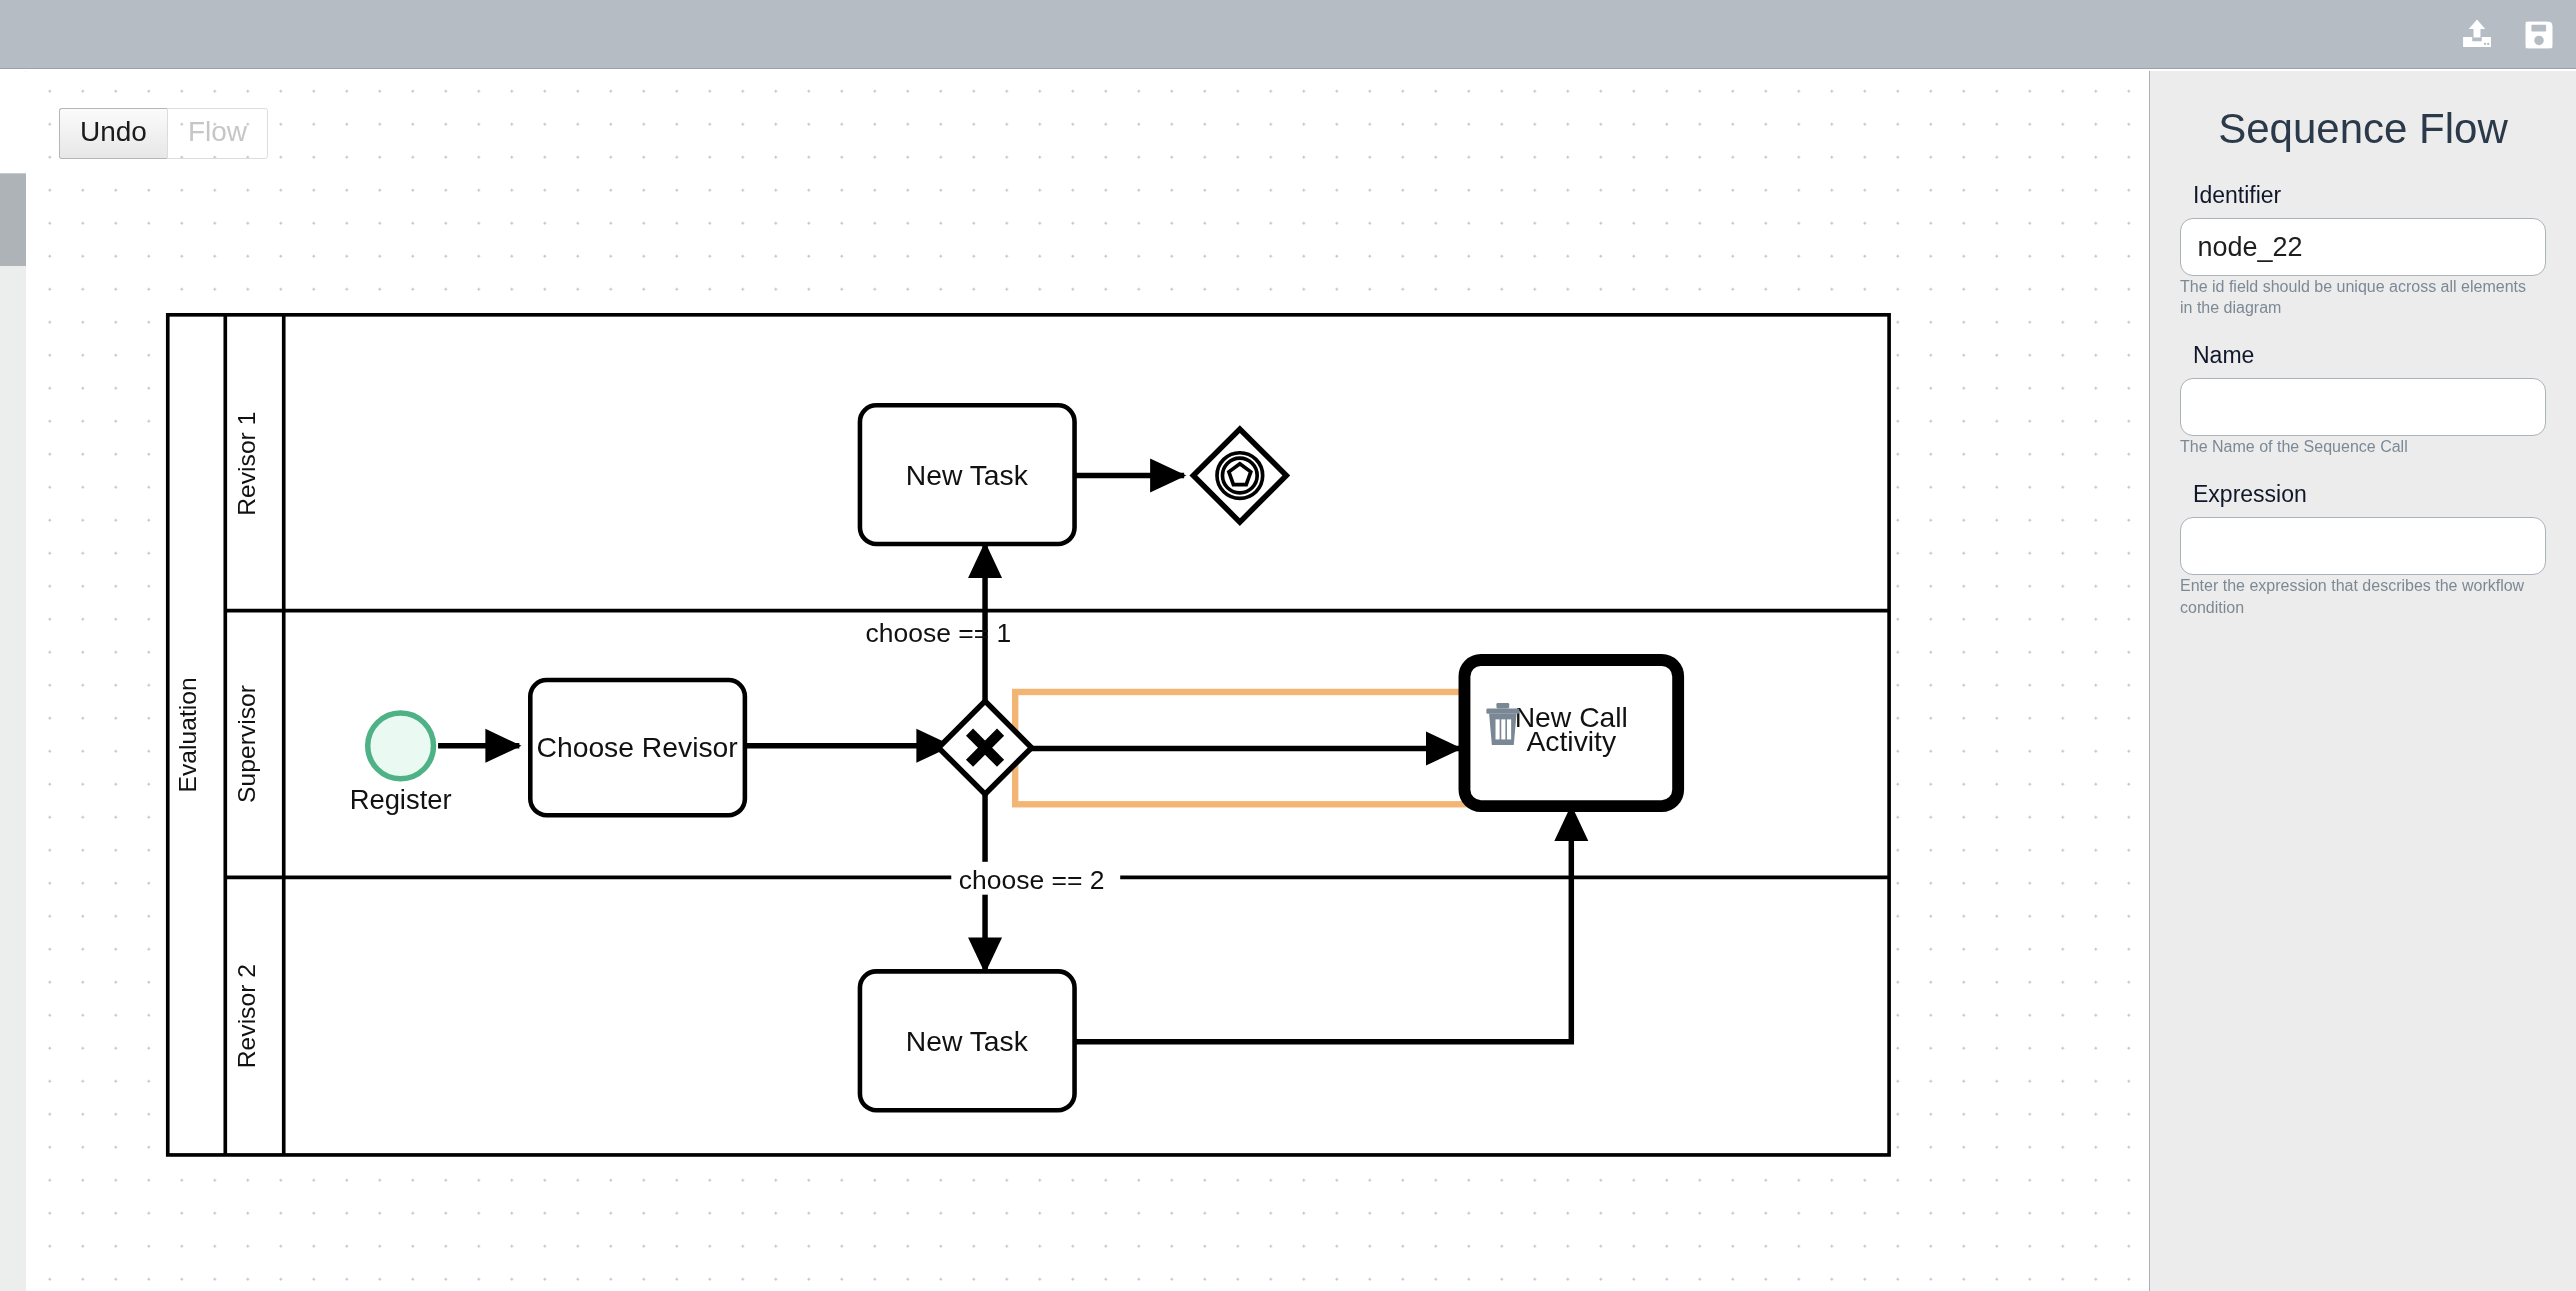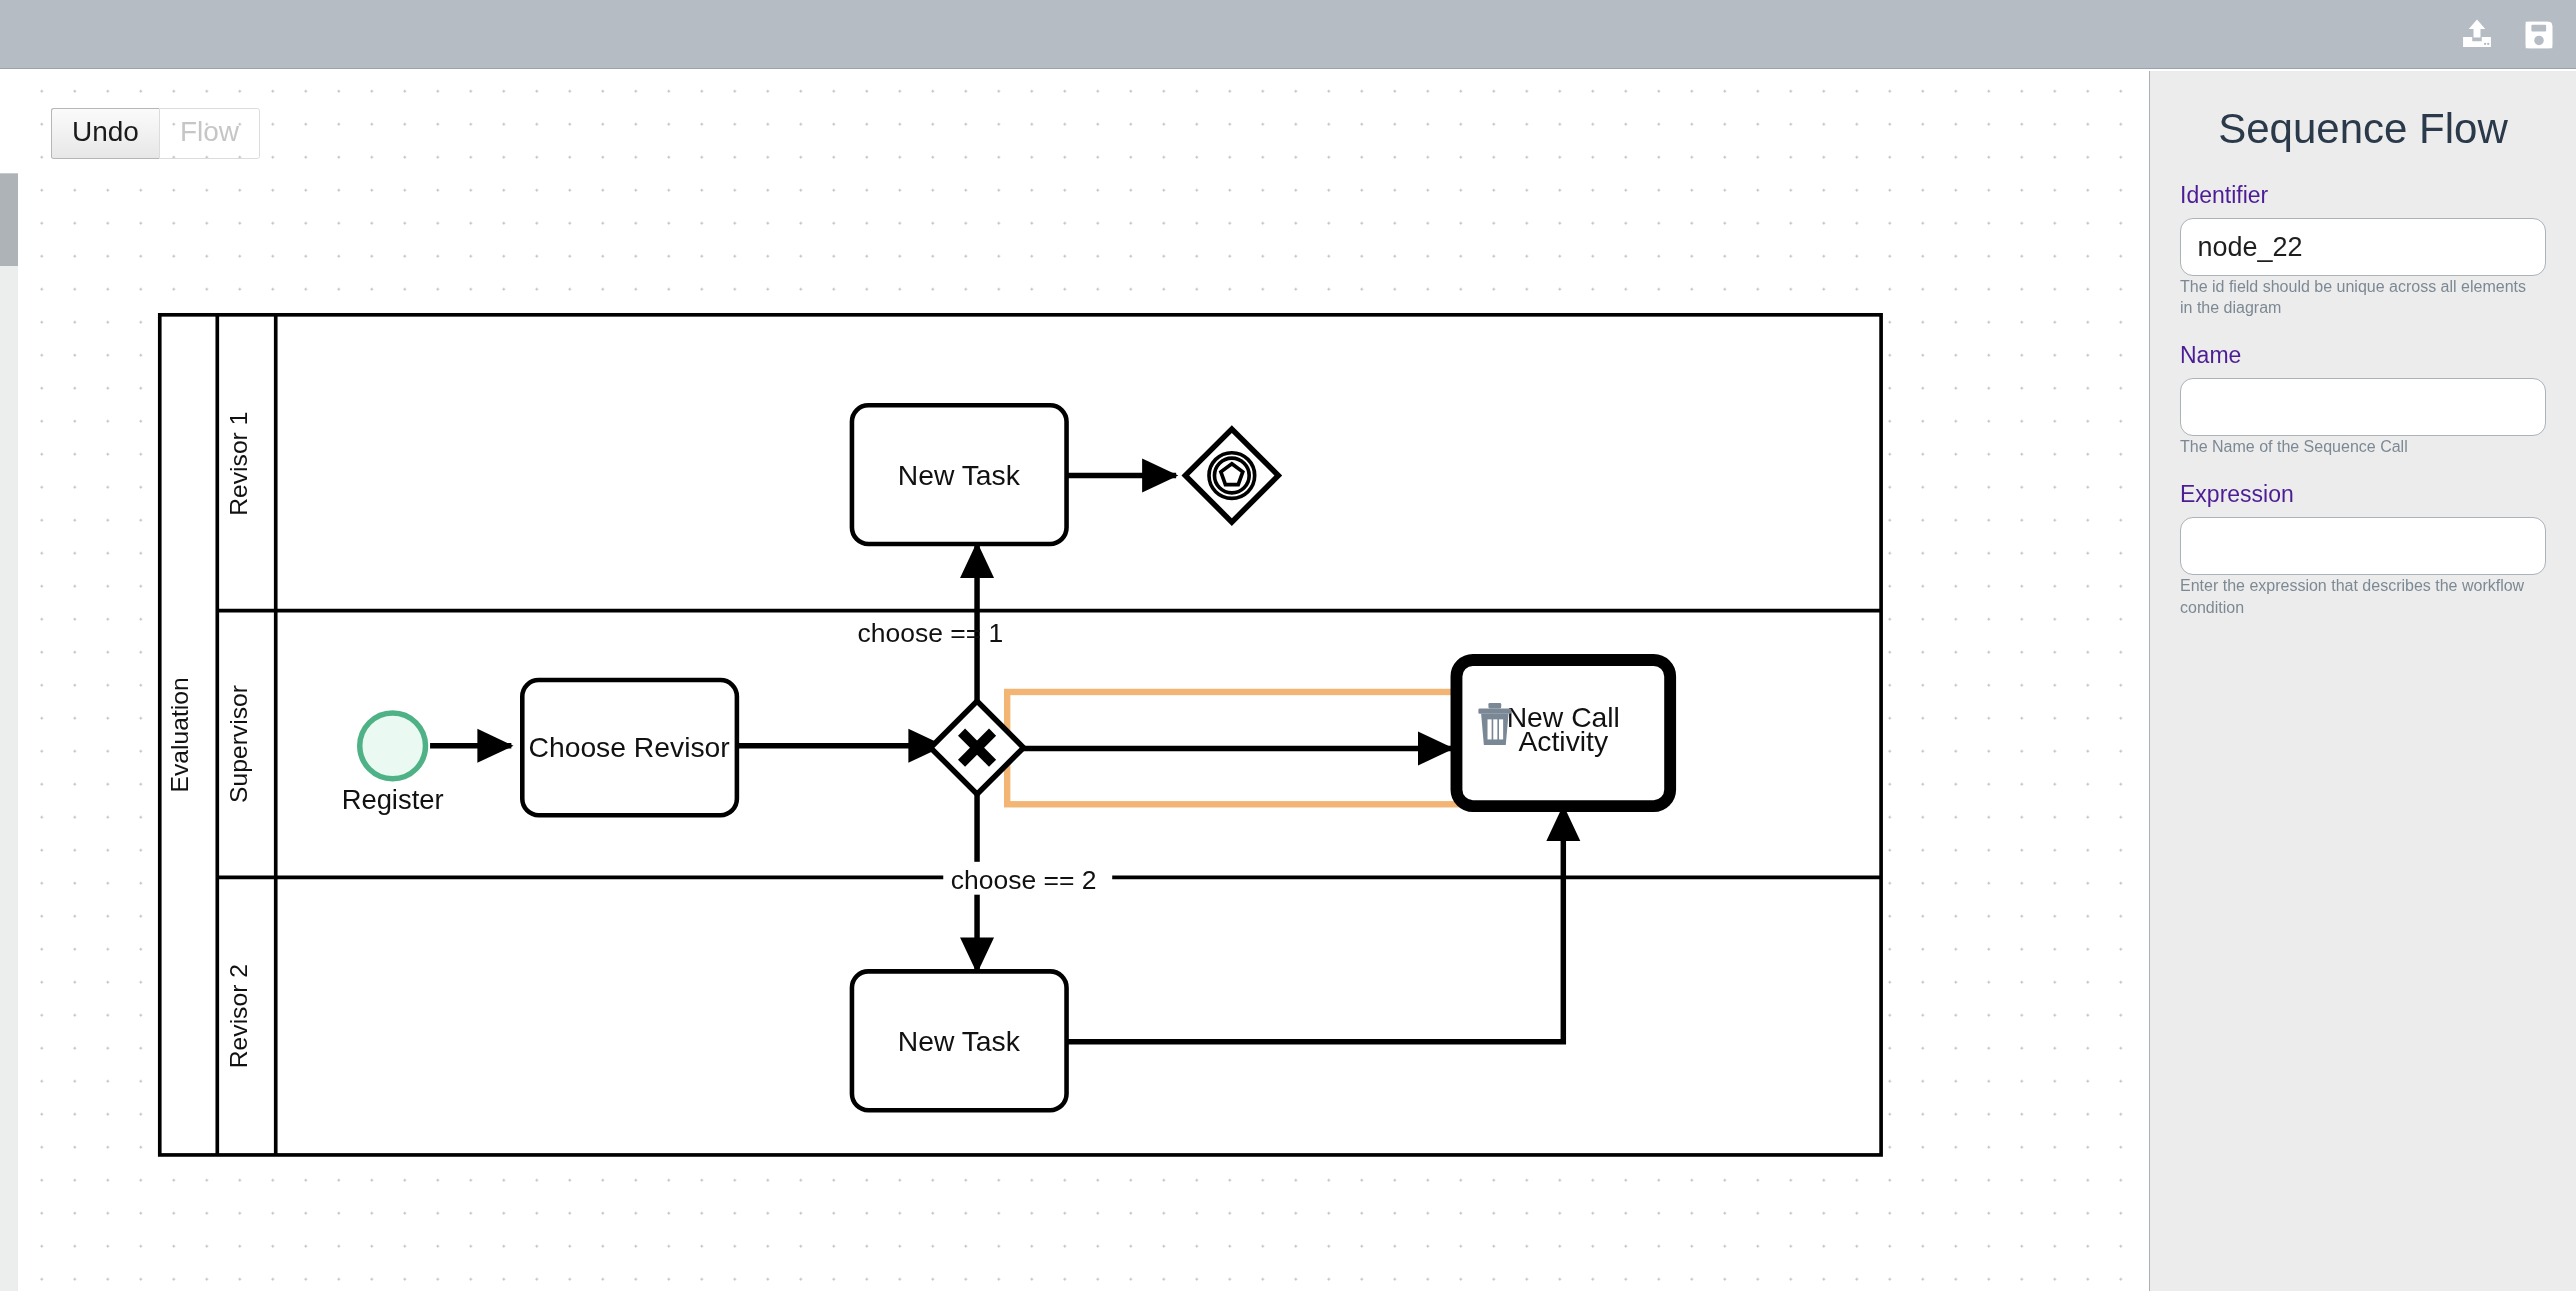--- a/index.html
+++ b/index.html
@@ -70,21 +70,21 @@
   #left-rail-thumb-bot {
     position: absolute;
     left: 0; top: 195px;
     width: 28px; height: 1025px;
     background: #eceded;
   }
 
   
   #canvas {
     position: absolute;
-    left: 18px; top: 71px;
+    left: 26px; top: 71px;
     width: 2119px;
     height: 1220px;
     background-color: #ffffff;
     background-image:
       radial-gradient(circle, #bfc3c7 1.1px, transparent 1.3px);
     background-size: 33px 33px;
     background-position: 7.3px 3.7px;
     overflow: hidden;
   }
 
@@ -147,22 +147,23 @@
   #panel-title {
     font-size: 42px;
     font-weight: 400;
     color: #2b3a4a;
     margin: 9px 0 31px 0;
     line-height: 1.05;
     text-align: center;
   }
   .field-label {
     font-size: 23px;
-    color: #4c1d95;
+    color: #0f172a;
     margin-bottom: 9px;
+    margin-left: 13px;
   }
   .field-input {
     width: 100%;
     height: 58px;
     background: #ffffff;
     border: 0.9px solid #aab2ba;
     border-radius: 13px;
     font-size: 27px;
     color: #1e1e1e;
     padding: 0 16.4px;

